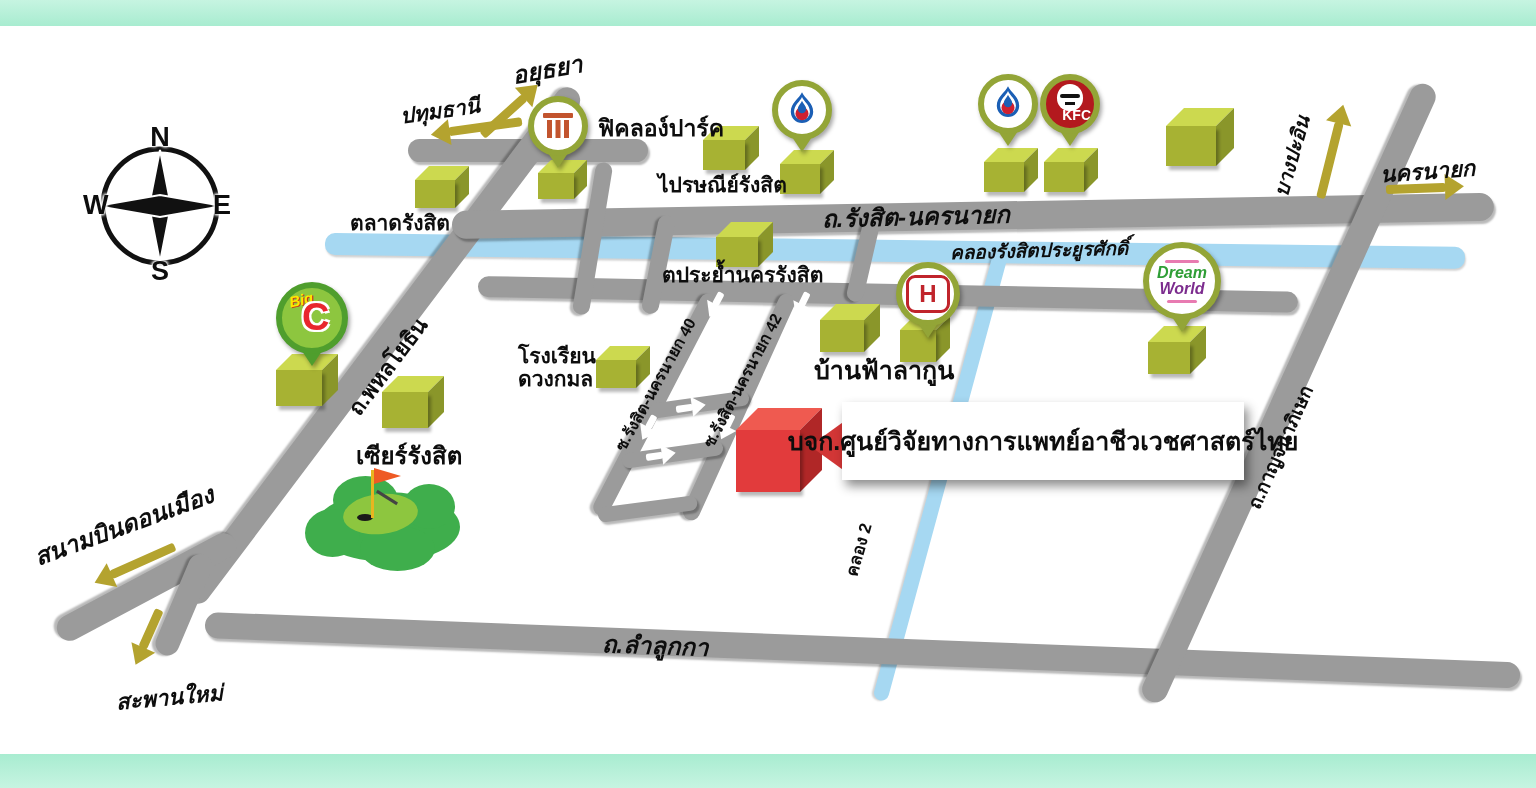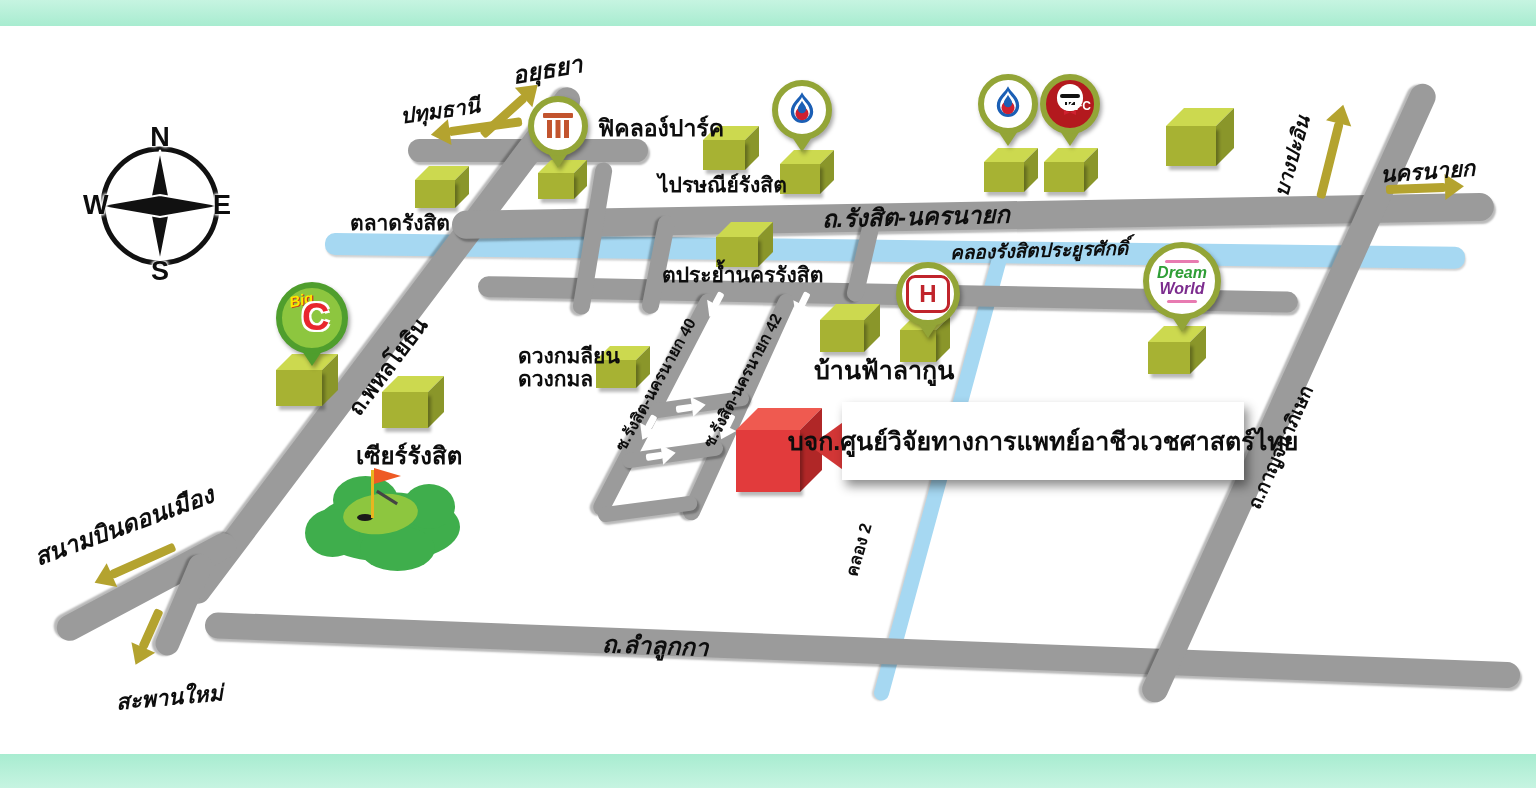--- a/index.html
+++ b/index.html
@@ -263,21 +263,21 @@
     </div>
   </div>
   <div class="pin" style="left:1040px;top:74px;width:60px;height:60px;">
     <div class="tip"></div>
     <div class="inner" style="background:#b3191e;">
       <div style="position:relative;width:100%;height:100%;">
         <div style="position:absolute;left:50%;top:4px;transform:translateX(-50%);width:26px;height:27px;background:#fff;border-radius:50% 50% 46% 46%;"></div>
         <div style="position:absolute;left:50%;top:14px;transform:translateX(-50%);width:20px;height:4px;background:#111;border-radius:2px;"></div>
         <div style="position:absolute;left:50%;top:22px;transform:translateX(-50%);width:10px;height:3px;background:#111;"></div>
         <div style="position:absolute;left:50%;top:30px;transform:translateX(-50%);width:12px;height:5px;background:#cf2030;clip-path:polygon(0 0,50% 50%,100% 0,100% 100%,50% 50%,0 100%);"></div>
-        <span style="position:absolute;right:3px;bottom:15px;color:#fff;font-size:12px;font-weight:700;">KFC</span>
+        <span style="position:absolute;right:3px;bottom:5px;color:#fff;font-size:14px;font-weight:700;">KFC</span>
       </div>
     </div>
   </div>
   <div class="pin" style="left:276px;top:282px;width:72px;height:72px;">
     <div class="tip" style="border-top-color:#4f9e2d;"></div>
     <div class="inner" style="background:#8dc63f;border-color:#4f9e2d;">
       <div style="position:relative;width:100%;height:100%;">
         <span style="position:absolute;left:7px;top:3px;color:#ffe600;font-style:italic;font-weight:700;font-size:15px;transform:rotate(-12deg);text-shadow:1px 1px 0 #c8351f;">Big</span>
         <span style="position:absolute;left:20px;top:10px;color:#e8262d;font-weight:700;font-size:38px;line-height:38px;text-shadow:-2px -2px 0 #fff,2px -2px 0 #fff,-2px 2px 0 #fff,2px 2px 0 #fff;">C</span>
       </div>
@@ -302,21 +302,21 @@
       </div>
     </div>
   </div>
 
   <div class="lbl" style="left:350px;top:206px;font-size:21px;">ตลาดรังสิต</div>
   <div class="lbl" style="left:598px;top:110px;font-size:23px;">ฟิคลอง์ปาร์ค</div>
   <div class="lbl" style="left:658px;top:168px;font-size:21px;">ไปรษณีย์รังสิต</div>
   <div class="lbl" style="left:662px;top:258px;font-size:21px;">ตประย้ำนครรังสิต</div>
   <div class="lbl" style="left:814px;top:350px;font-size:25px;">บ้านฟ้าลากูน</div>
   <div class="lbl" style="left:518px;top:344px;font-size:21px;line-height:23px;">
-    <div>ดวงกมลียน</div>
+    <div>โรงเรียน</div>
     <div>ดวงกมล</div>
   </div>
   <div class="lbl" style="left:356px;top:436px;font-size:24px;">เซียร์รังสิต</div>
 
   <div class="lbl it" style="left:822px;top:197px;font-size:24px;transform:rotate(-1.5deg);">ถ.รังสิต-นครนายก</div>
   <div class="lbl it" style="left:950px;top:235px;font-size:19px;transform:rotate(-1.5deg);">คลองรังสิตประยูรศักดิ์</div>
   <div class="lbl it" style="left:602px;top:626px;font-size:24px;transform:rotate(2deg);">ถ.ลำลูกกา</div>
   <div class="lbl ctr" style="left:318px;top:349px;width:140px;font-size:22px;transform:rotate(-53deg);">ถ.พหลโยธิน</div>
   <div class="lbl ctr" style="left:1200px;top:432px;width:160px;font-size:19px;transform:rotate(-66deg);">ถ.กาญจนาภิเษก</div>
   <div class="lbl ctr" style="left:826px;top:536px;width:64px;font-size:17px;transform:rotate(-74deg);">คลอง 2</div>

